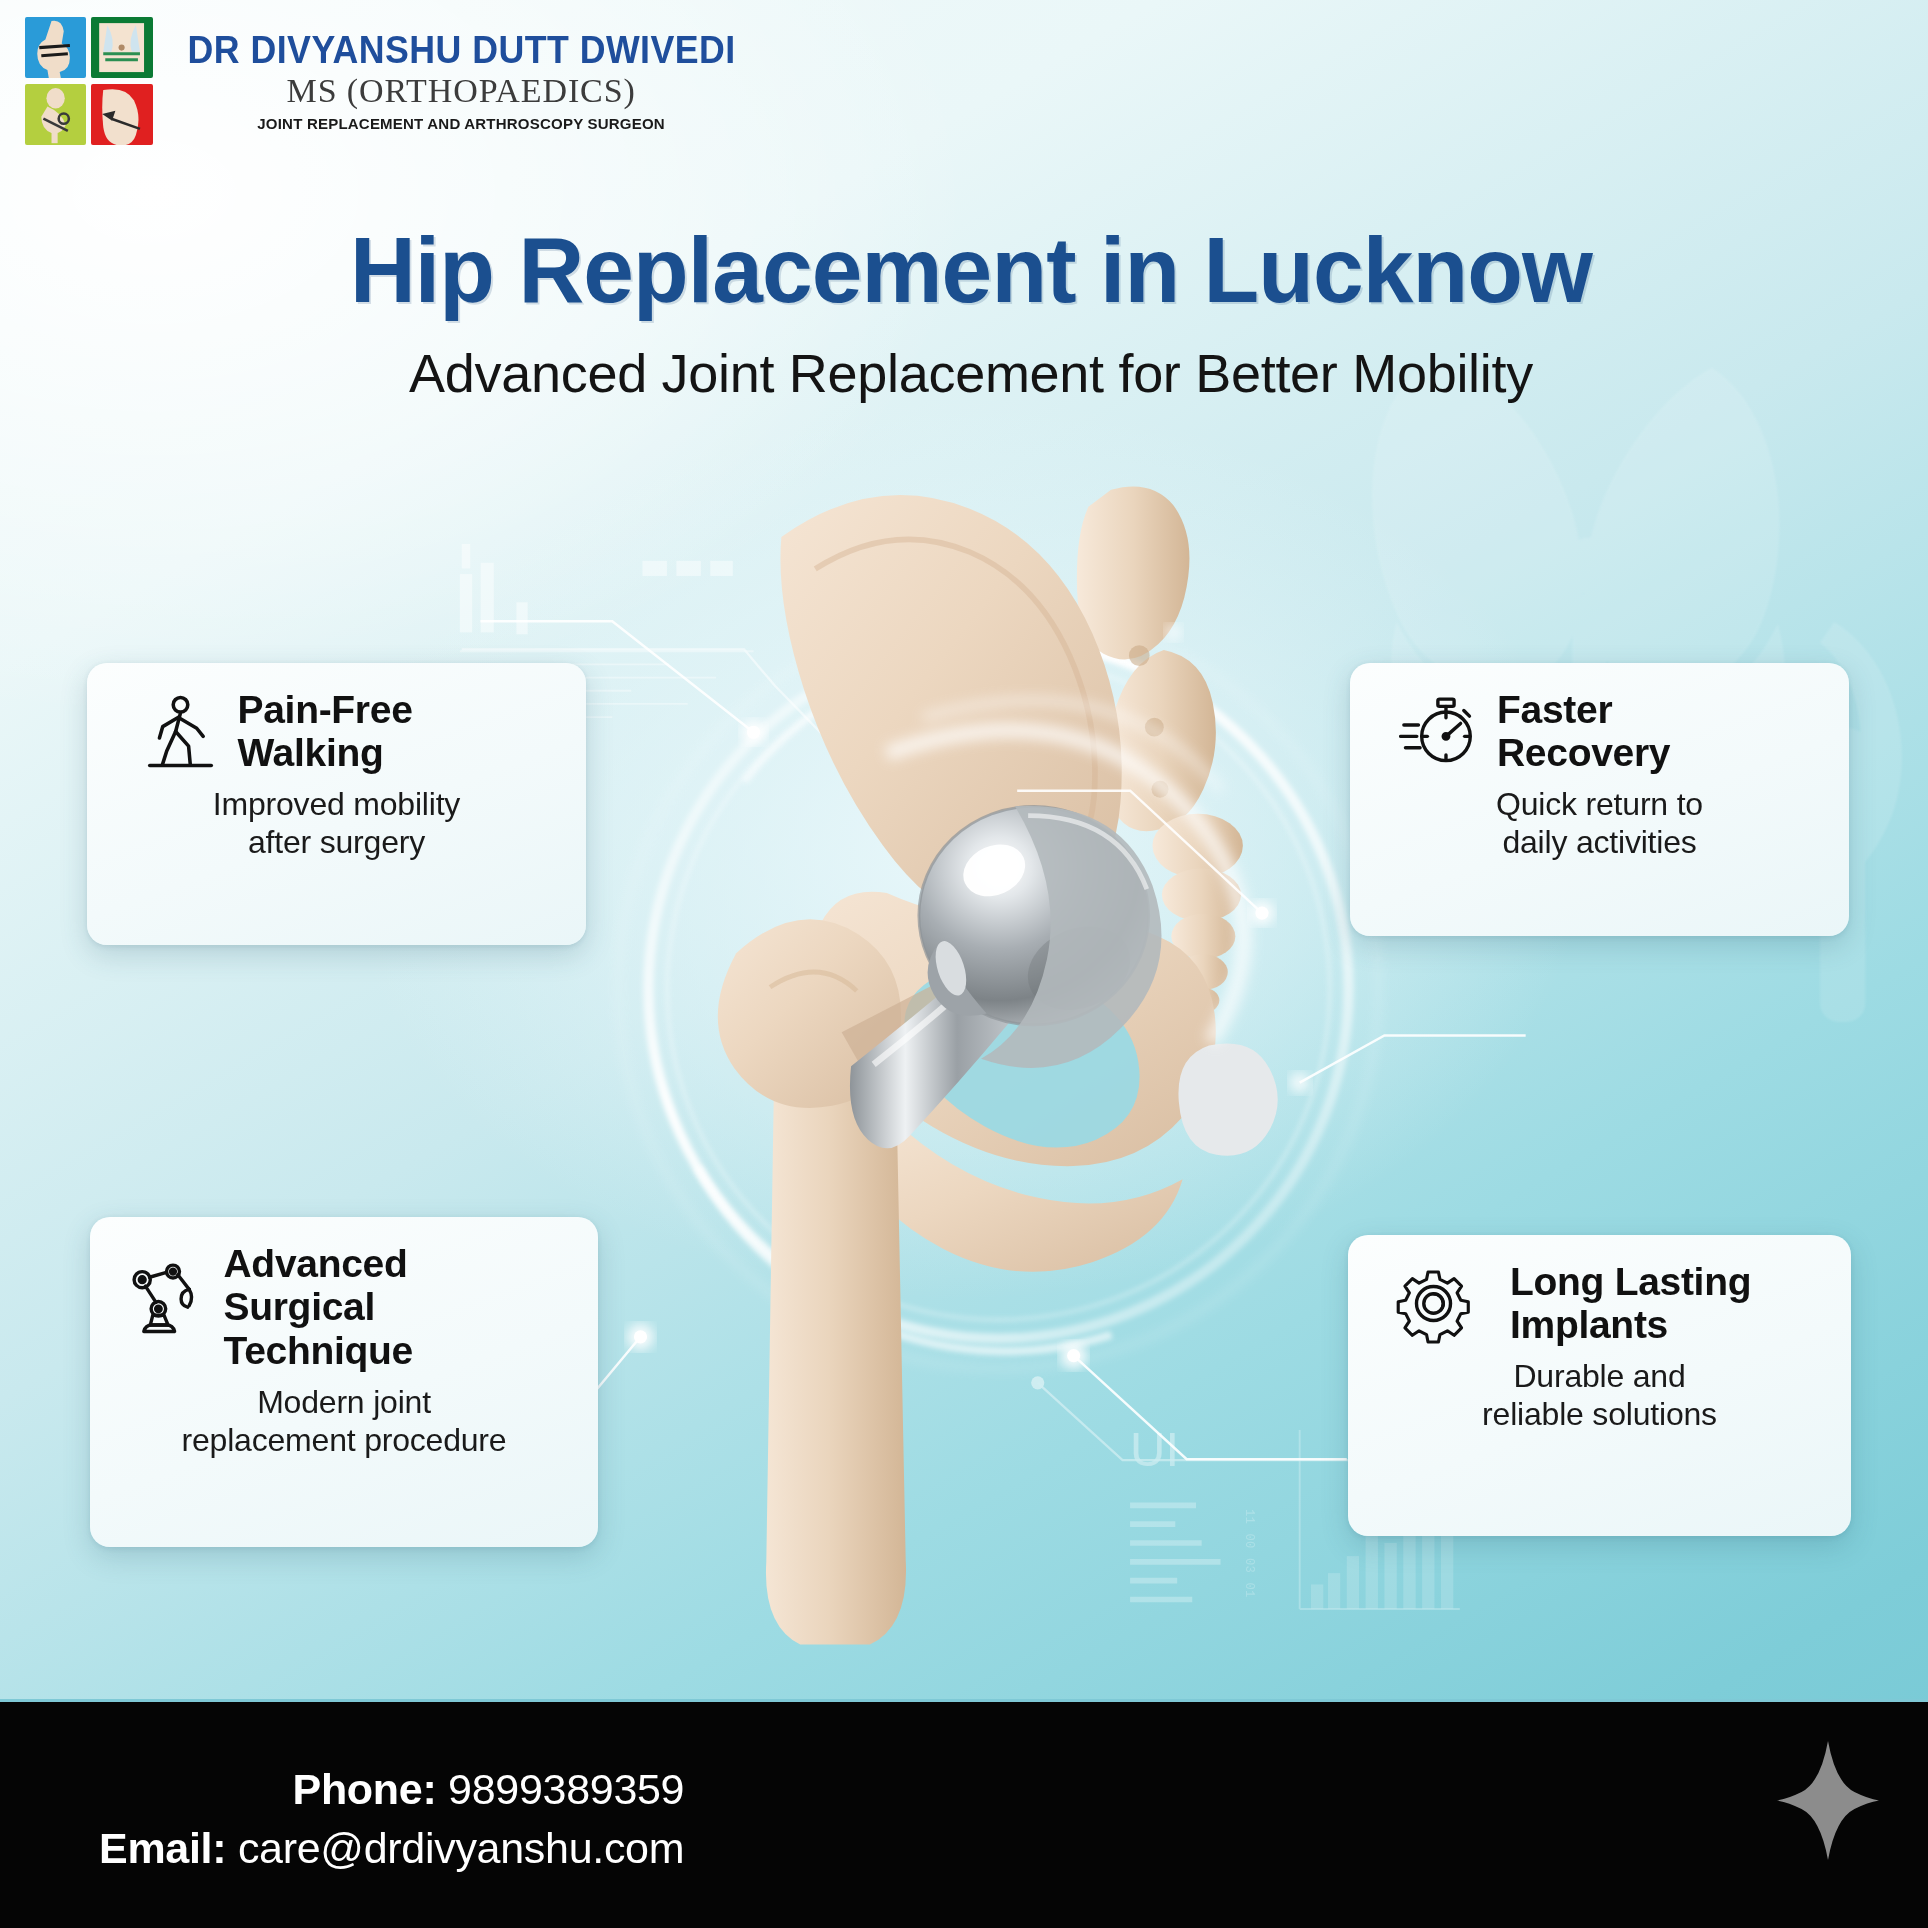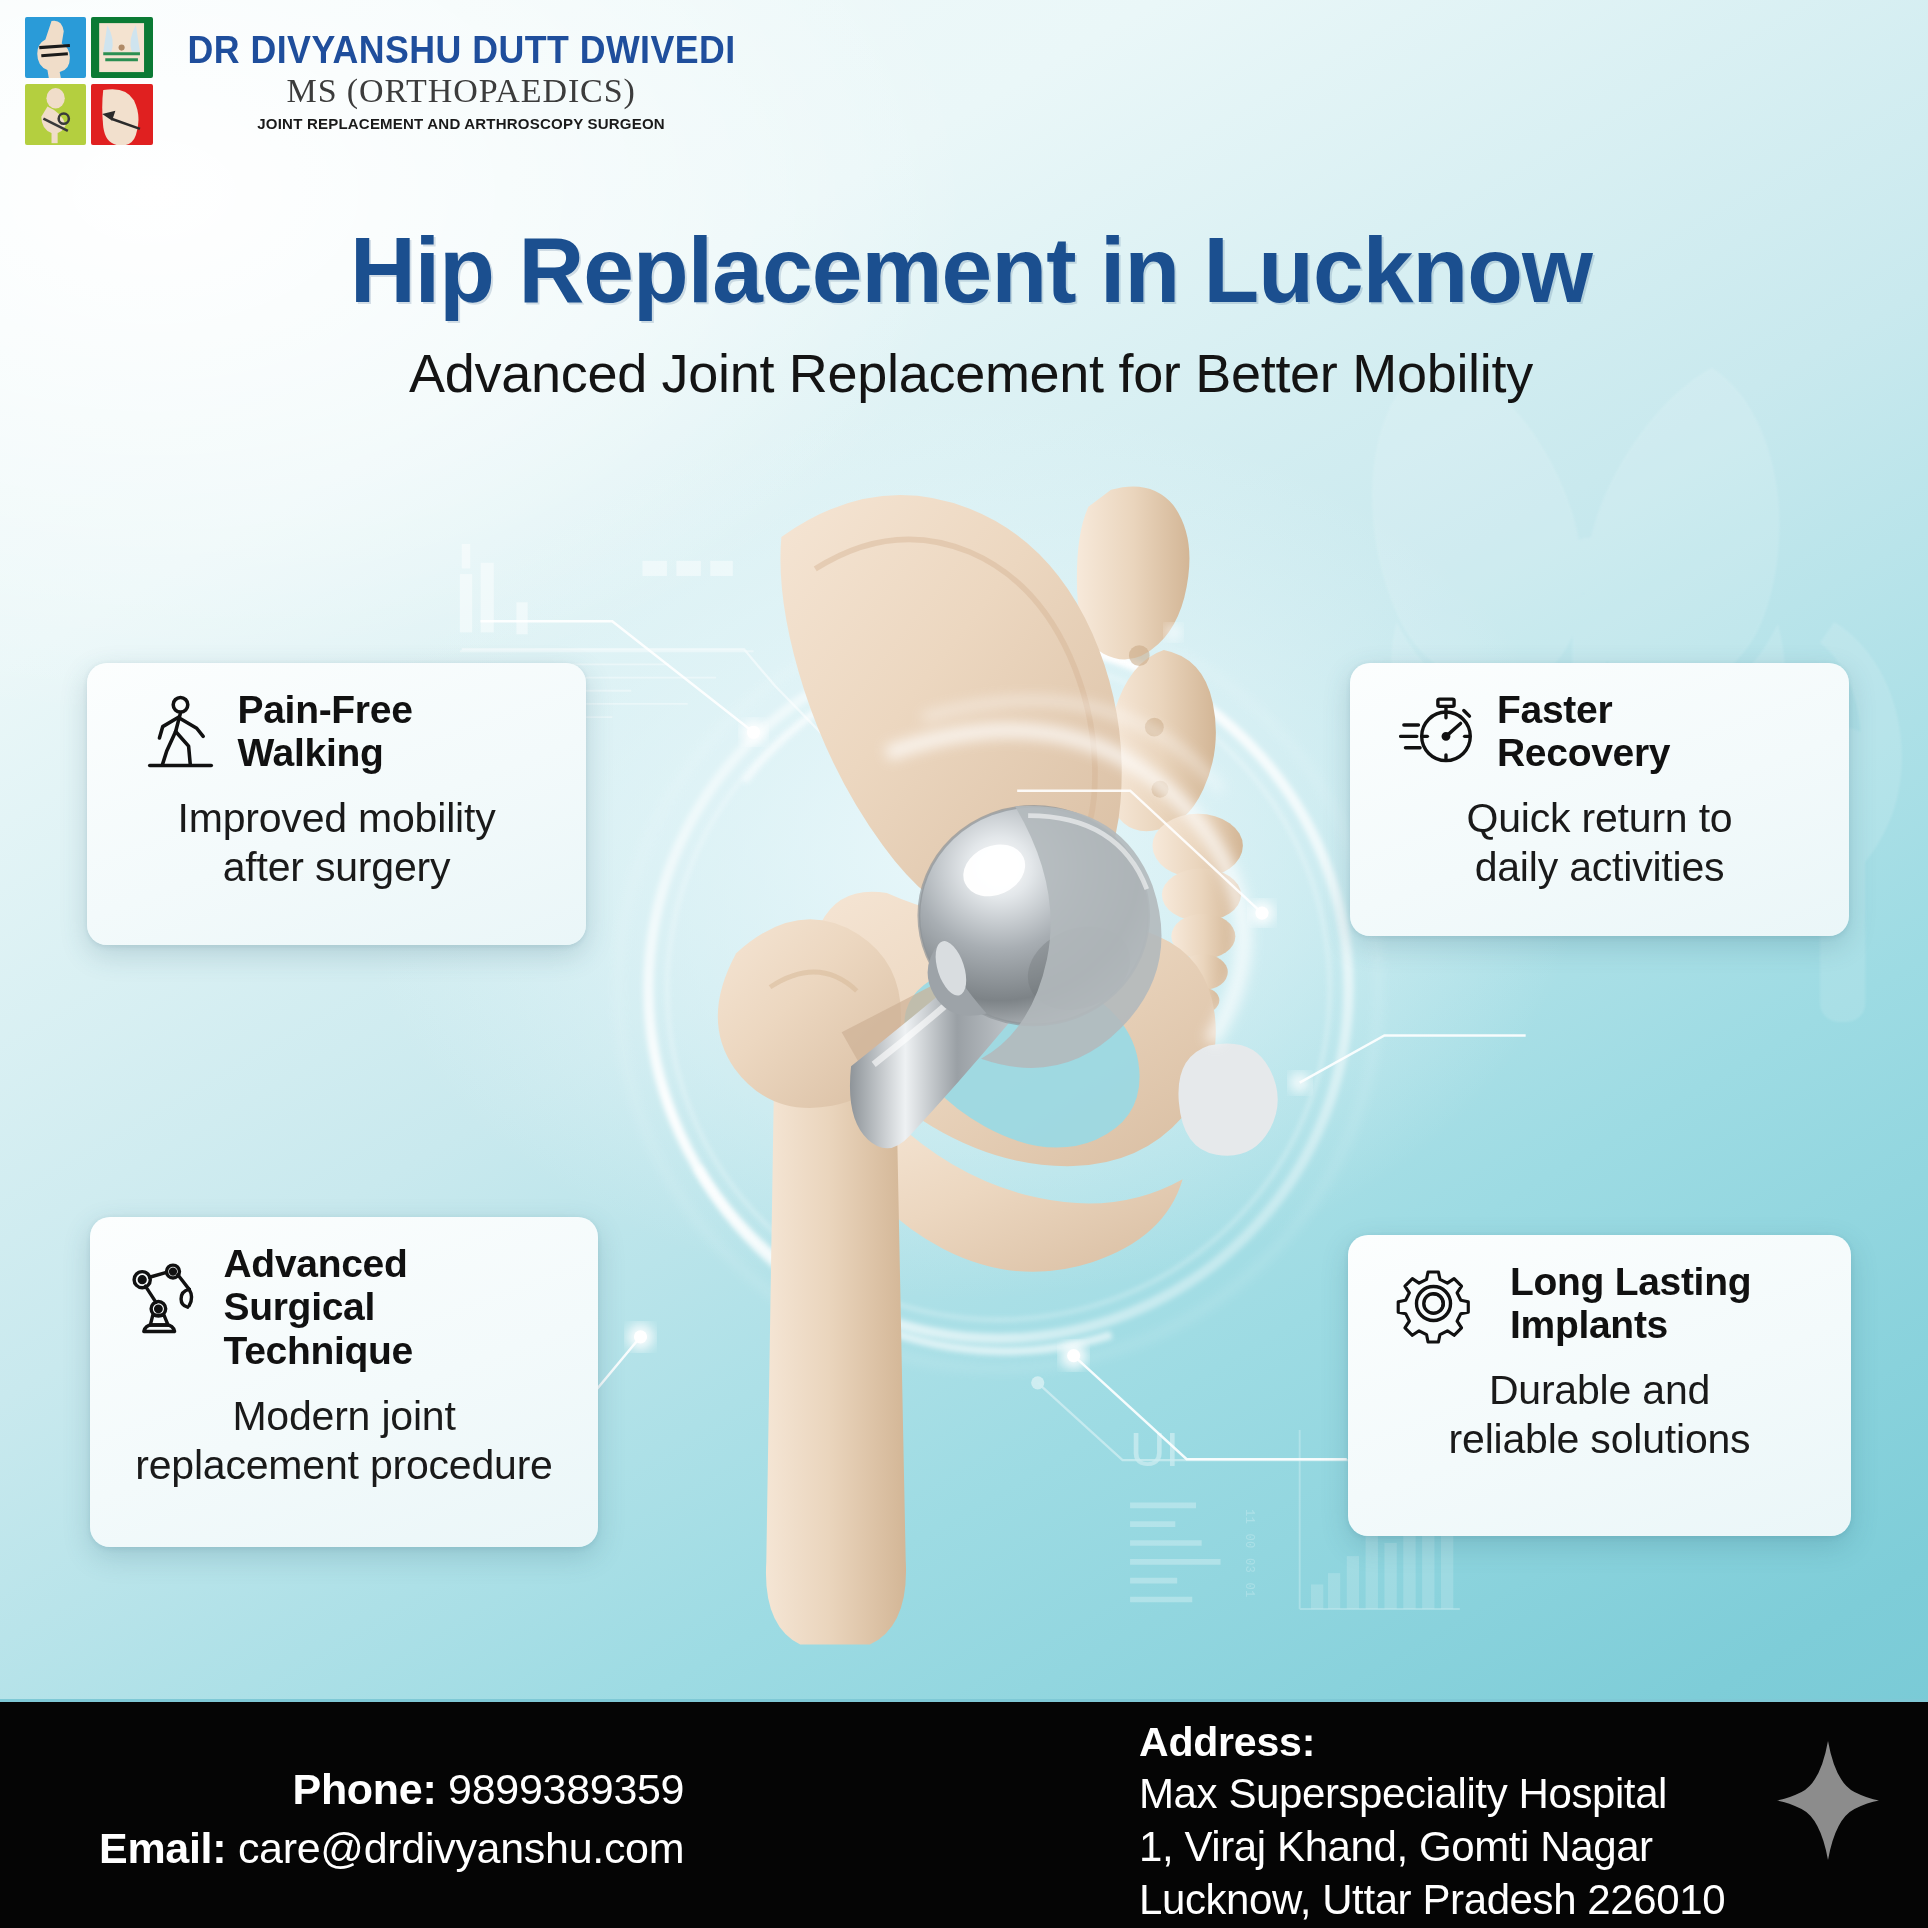--- a/index.html
+++ b/index.html
@@ -89,22 +89,22 @@
     display:flex;flex-direction:column;
   }
   .card-head{display:flex;align-items:center;gap:17px;}
   .card-icon{flex:0 0 auto;width:81px;height:81px;}
   .card-icon svg{width:100%;height:100%;display:block;}
   .card-title{
     font-size:39px;font-weight:bold;color:#111111;line-height:1.12;
     letter-spacing:-0.3px;white-space:pre-line;
   }
   .card-desc{
-    font-size:41px;color:#1a1a1a;line-height:1.2;text-align:center;
-    margin-top:19px;white-space:pre-line;letter-spacing:-0.2px;
+    font-size:32px;color:#1a1a1a;line-height:1.2;text-align:center;
+    margin-top:10px;white-space:pre-line;letter-spacing:-0.2px;
   }
   #card-pain-free{left:87px;top:663px;width:499px;height:282px;}
   #card-pain-free .card-head{padding-left:24.5px;}
   #card-faster{left:1350px;top:663px;width:499px;height:273px;}
   #card-faster .card-head{padding-left:21px;}
   #card-advanced{left:90px;top:1217px;width:508px;height:330px;}
   #card-advanced .card-head{padding-left:7.5px;align-items:flex-start;}
   #card-advanced .card-icon{margin-top:15px;}
   #card-long-lasting{left:1348px;top:1235px;width:503px;height:301px;}
   #card-long-lasting .card-head{padding-left:17px;gap:36px;}
@@ -511,26 +511,20 @@
     <div id="footer-contact">
       <div class="contact-line">
         <b>Phone:</b>
         <span>9899389359</span>
       </div>
       <div class="contact-line">
         <b>Email:</b>
         <span>care@drdivyanshu.com</span>
       </div>
     </div>
-    <div id="footer-address">
-      <div id="address-label">Address:</div>
-      <div class="address-line">Max Superspeciality Hospital</div>
-      <div class="address-line">1, Viraj Khand, Gomti Nagar</div>
-      <div class="address-line">Lucknow, Uttar Pradesh 226010</div>
-    </div>
     <div id="sparkle">
       <svg viewBox="0 0 108 126">
         <path d="M54 0 q8 44 28 54 q14 7 26 9 q-12 2 -26 9 q-20 10 -28 54 q-8 -44 -28 -54 q-14 -7 -26 -9 q12 -2 26 -9 q20 -10 28 -54 Z" fill="#8c8c8c"></path>
       </svg>
     </div>
   </div>
 
 </div>
 
 

